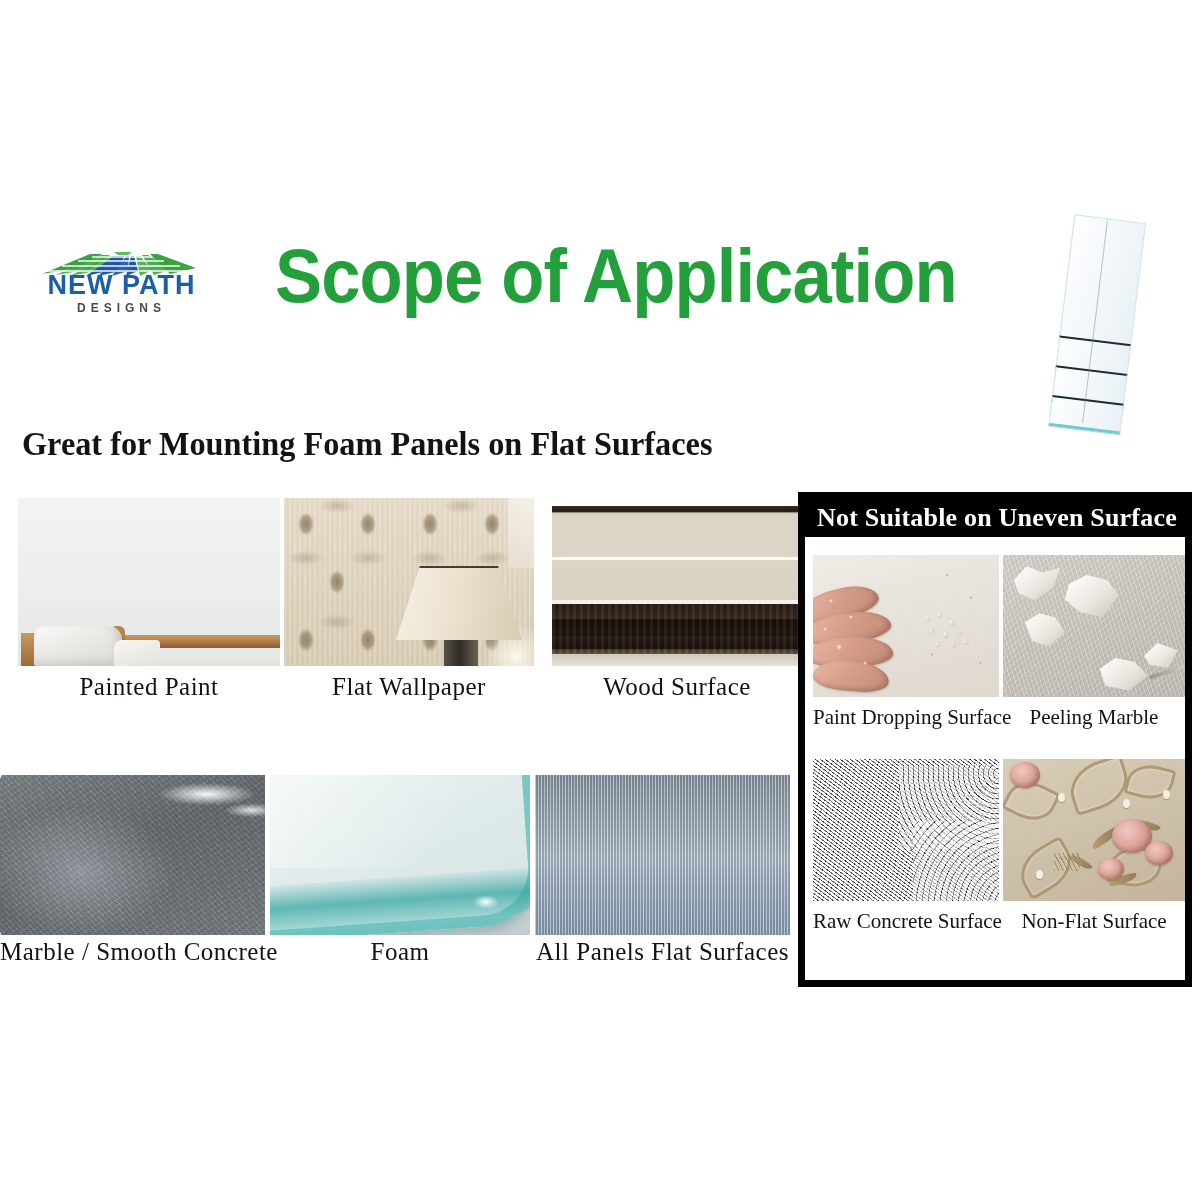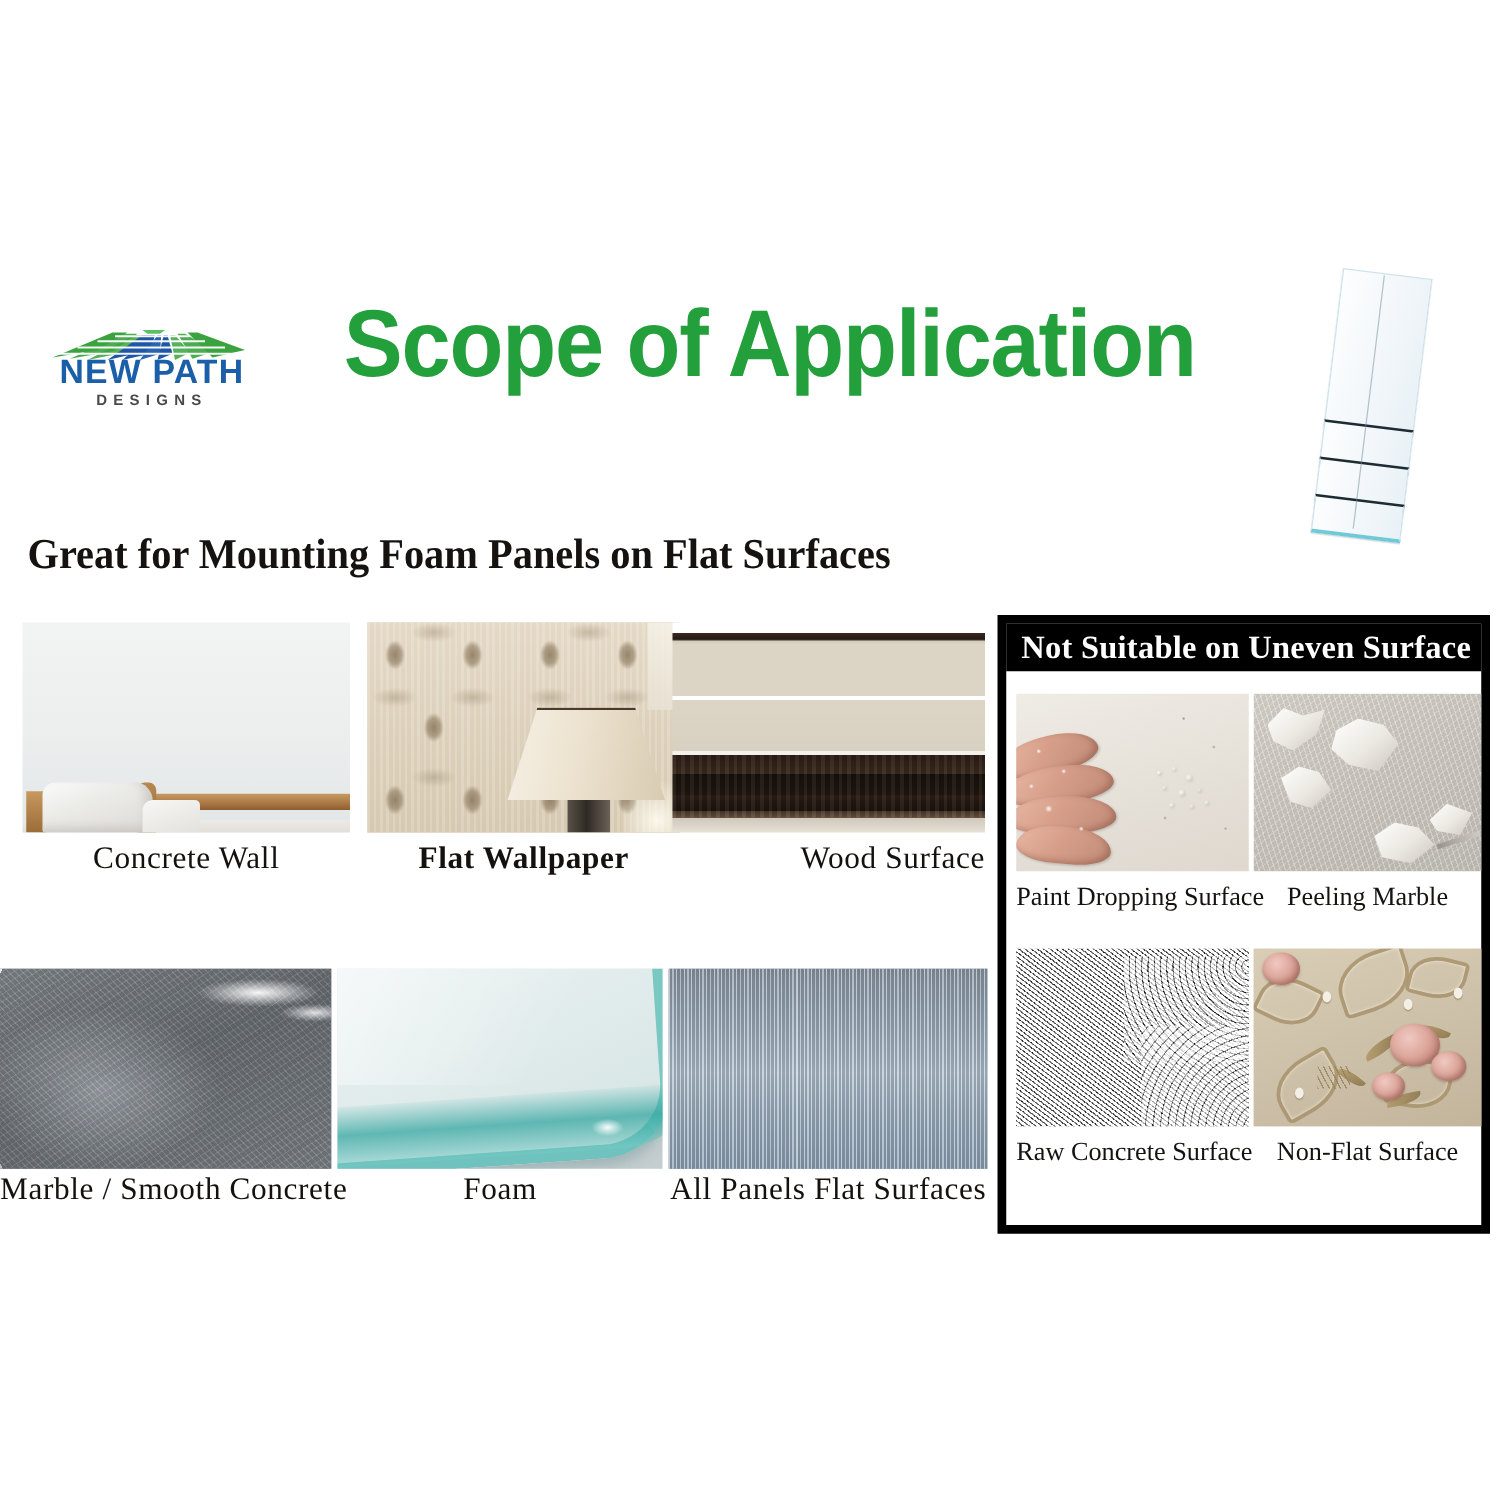--- a/index.html
+++ b/index.html
@@ -6,21 +6,21 @@
   body{
     width:1200px;height:1200px;
     background:#ffffff;
     font-family:"Liberation Serif", serif;
     overflow:hidden;
     position:relative;
   }
   .stage{position:absolute;left:0;top:0;width:1200px;height:1200px;}
 
   
-  .logo{position:absolute;left:34px;top:250px;width:175px;height:85px;}
+  .logo{position:absolute;left:34px;top:238px;width:175px;height:85px;}
   .logo-mark{position:absolute;left:6px;top:0;width:160px;height:40px;}
   .logo-word{
     position:absolute;left:0;top:34px;width:175px;text-align:center;
     font-family:"Liberation Sans", sans-serif;
     font-weight:bold;font-size:27px;letter-spacing:1px;color:#1b5fa8;
     line-height:1;
   }
   .logo-sub{
     position:absolute;left:0;top:64px;width:175px;text-align:center;
     font-family:"Liberation Sans", sans-serif;
@@ -84,22 +84,22 @@
   }
   .cap{
     position:absolute;left:0;width:100%;text-align:center;
     font-family:"Liberation Serif", serif;
     font-size:25px;color:#15110e;white-space:nowrap;
     letter-spacing:0.5px;
   }
 
   
   .c1{left:18px;top:0;width:262px;height:168px;}
-  .c2{left:294px;top:0;width:250px;height:168px;font-weight:bold;}
-  .c3{left:538px;top:0;width:250px;height:168px;text-align:right;}
+  .c2{left:284px;top:0;width:250px;height:168px;}
+  .c3{left:552px;top:0;width:250px;height:168px;}
   .cap1,.cap2,.cap3{top:175px;}
 
   
   .c4{left:0px;top:277px;width:265px;height:160px;}
   .c5{left:270px;top:277px;width:260px;height:160px;}
   .c6{left:535px;top:277px;width:255px;height:160px;}
   .cap4,.cap5,.cap6{top:440px;}
 
   
   .tx-wall{
@@ -499,21 +499,21 @@
     <div class="cell c1">
       <div class="thumb tx-wall">
         <div class="floorstrip"></div>
         <div class="bench-top"></div>
         <div class="bench-leg"></div>
         <div class="bench-arm"></div>
         <div class="cloth"></div>
         <div class="cloth2"></div>
       </div>
     </div>
-    <div class="cap cap1 c1" style="height:auto;top:175px;">Concrete Wall</div>
+    <div class="cap cap1 c1" style="height:auto;top:175px;">Painted Paint</div>
 
     <div class="cell c2">
       <div class="thumb tx-wallpaper">
         <div class="wp-corner"></div>
         <div class="lamp-glow"></div>
         <div class="lamp-neck"></div>
         <div class="lamp-shade"></div>
       </div>
     </div>
     <div class="cap cap2 c2" style="height:auto;top:175px;">Flat Wallpaper</div>

